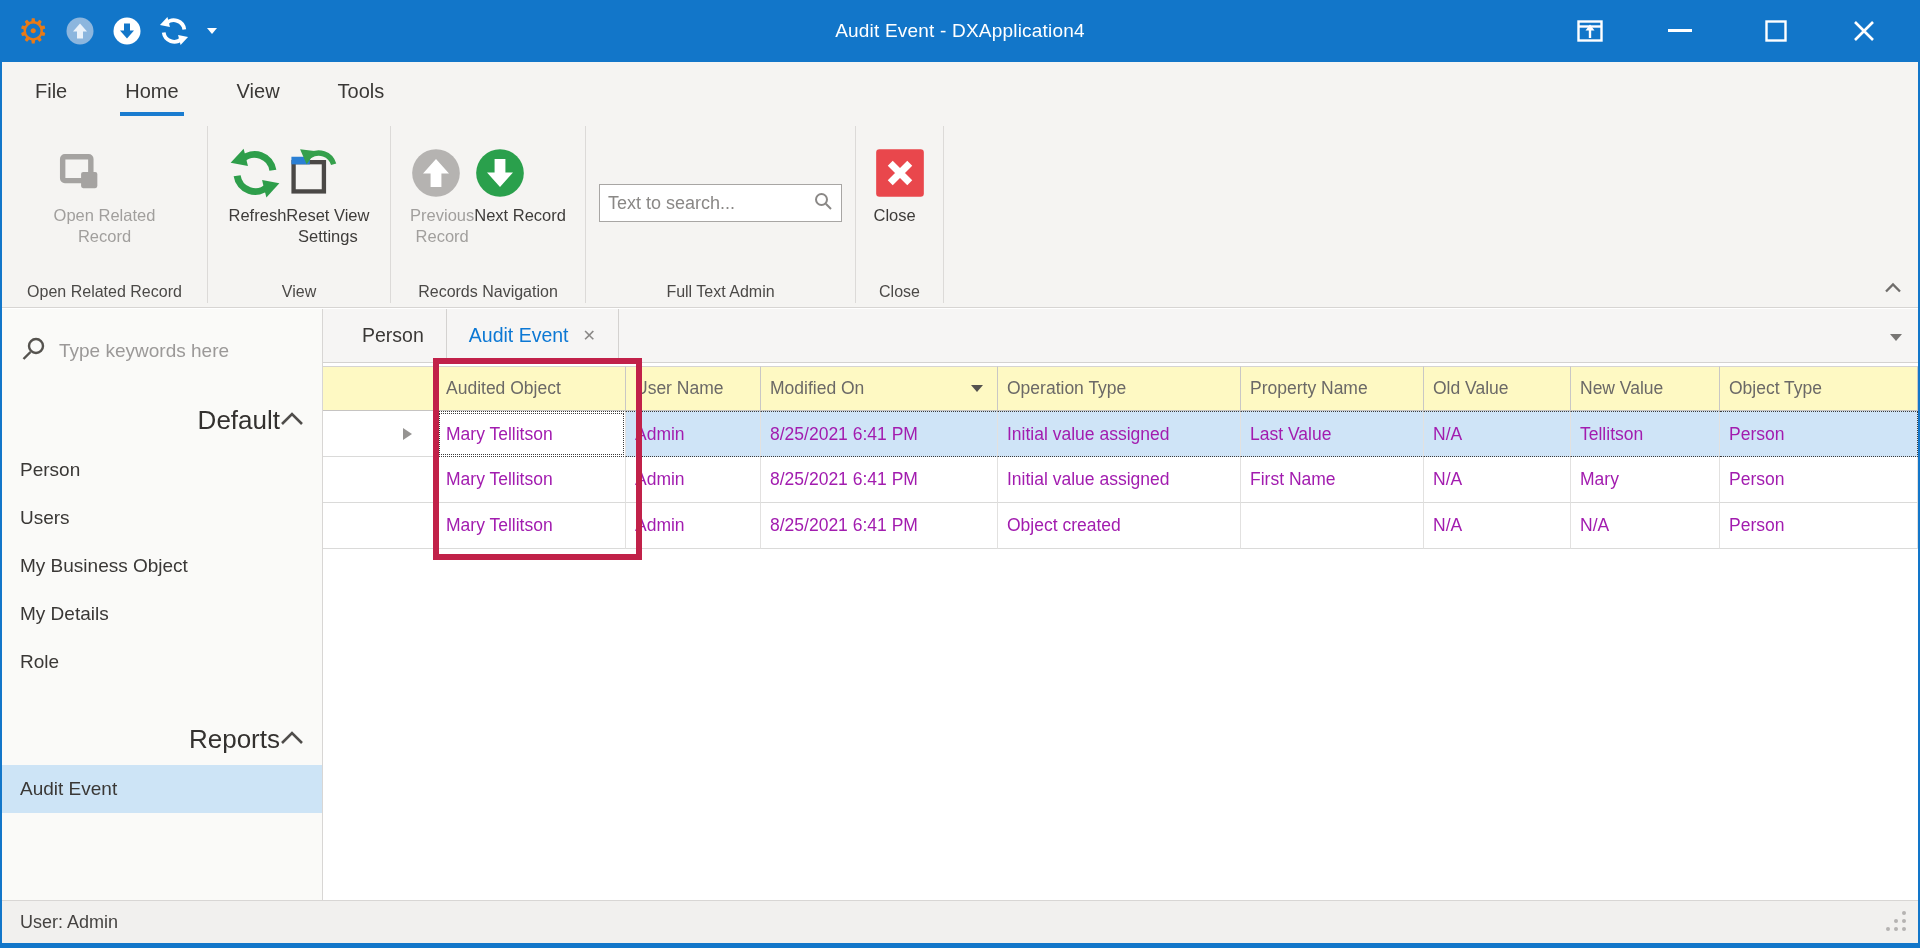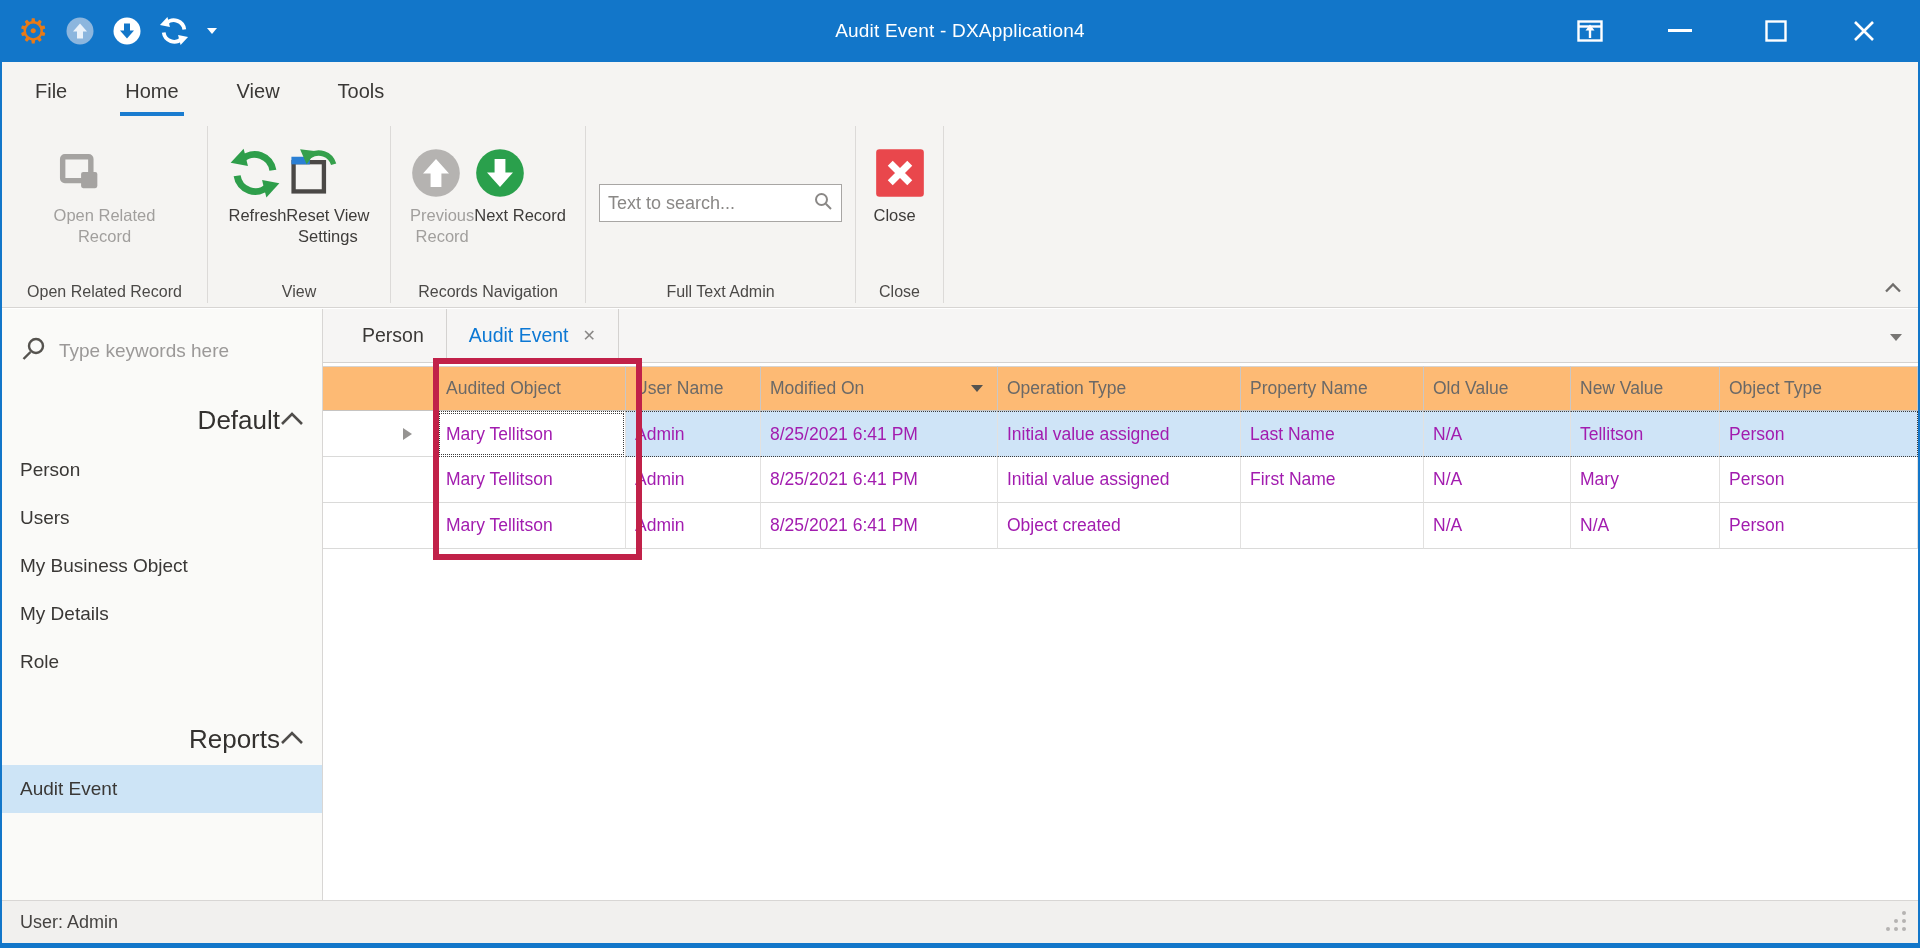--- a/index.html
+++ b/index.html
@@ -74,21 +74,21 @@
   .tab.active::after { content:""; position:absolute; left:0; right:0; bottom:-1px;
     height:4px; background:#1079d4; }
   .tab .tab-close { font-size:16px; color:#8a8886; line-height:16px; }
   .tab-overflow { position:absolute; right:16px; top:25px; width:0; height:0;
     border-left:6px solid transparent; border-right:6px solid transparent;
     border-top:7px solid #787674; cursor:default; }
 
   
   .grid-wrap { margin-top:3px; }
   table.grid { border-collapse:separate; border-spacing:0; table-layout:fixed; width:1595px; }
-  .grid th { height:45px; background:#fdba74; font-weight:normal; text-align:left;
+  .grid th { height:45px; background:#fef9c3; font-weight:normal; text-align:left;
     font-size:17.5px; color:#6b6967; padding:0 6px 0 9px; border-top:1px solid #d6d4d2;
     border-bottom:1px solid #c6c4c2; border-right:1px solid #c9c7c5; overflow:hidden;
     white-space:nowrap; cursor:default; }
   .grid th.indicator { border-right:1px solid #c9c7c5; }
   .grid td { height:46px; font-size:17.5px; color:#a21caf; padding:0 12px 0 9px;
     border-bottom:1px solid #dadad9; border-right:1px solid #e2e1e0; overflow:hidden;
     white-space:nowrap; background:#fff; cursor:default; }
   .grid td.indicator { border-right:1px solid #c9c7c5; border-bottom:1px solid #dadad9;
     background:#fff; }
   tr.selected td.data { background:#cfe4f7; border-top:1px dotted #3c3c3c;
@@ -391,21 +391,21 @@
               <tr class="selected">
                 <td class="indicator">
                   <span class="ind-inner">
                     <span class="row-arrow"></span>
                   </span>
                 </td>
                 <td class="data focused">Mary Tellitson</td>
                 <td class="data">Admin</td>
                 <td class="data">8/25/2021 6:41 PM</td>
                 <td class="data">Initial value assigned</td>
-                <td class="data">Last Name</td>
+                <td class="data">Last Value</td>
                 <td class="data">N/A</td>
                 <td class="data">Tellitson</td>
                 <td class="data">Person</td>
               </tr>
               <tr>
                 <td class="indicator"></td>
                 <td class="data">Mary Tellitson</td>
                 <td class="data">Admin</td>
                 <td class="data">8/25/2021 6:41 PM</td>
                 <td class="data">Initial value assigned</td>

